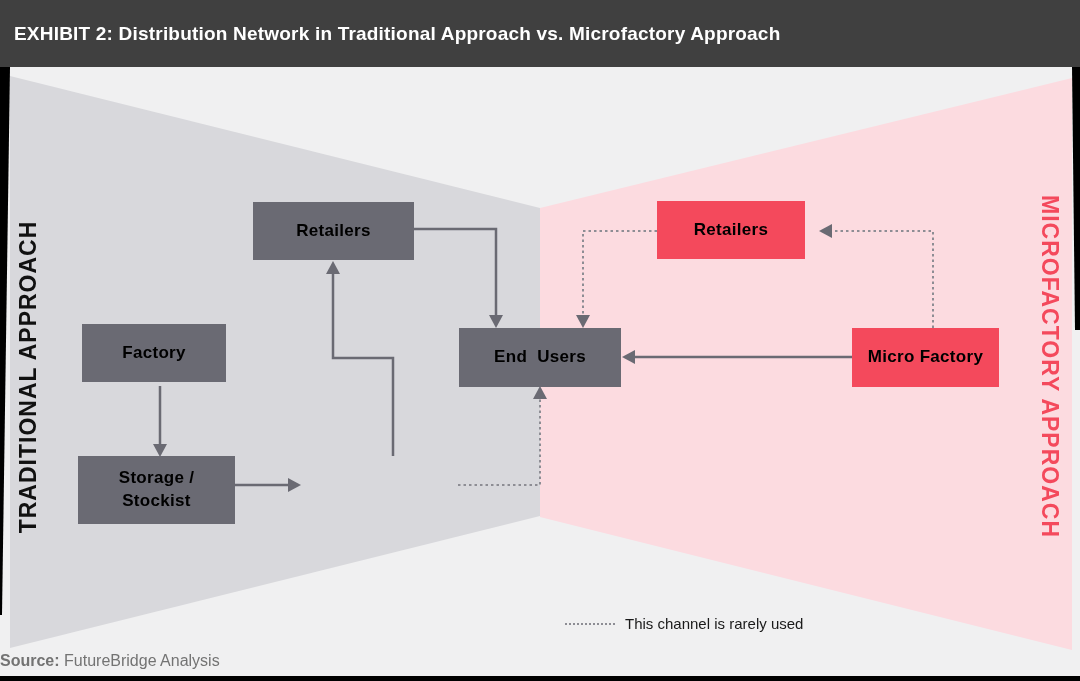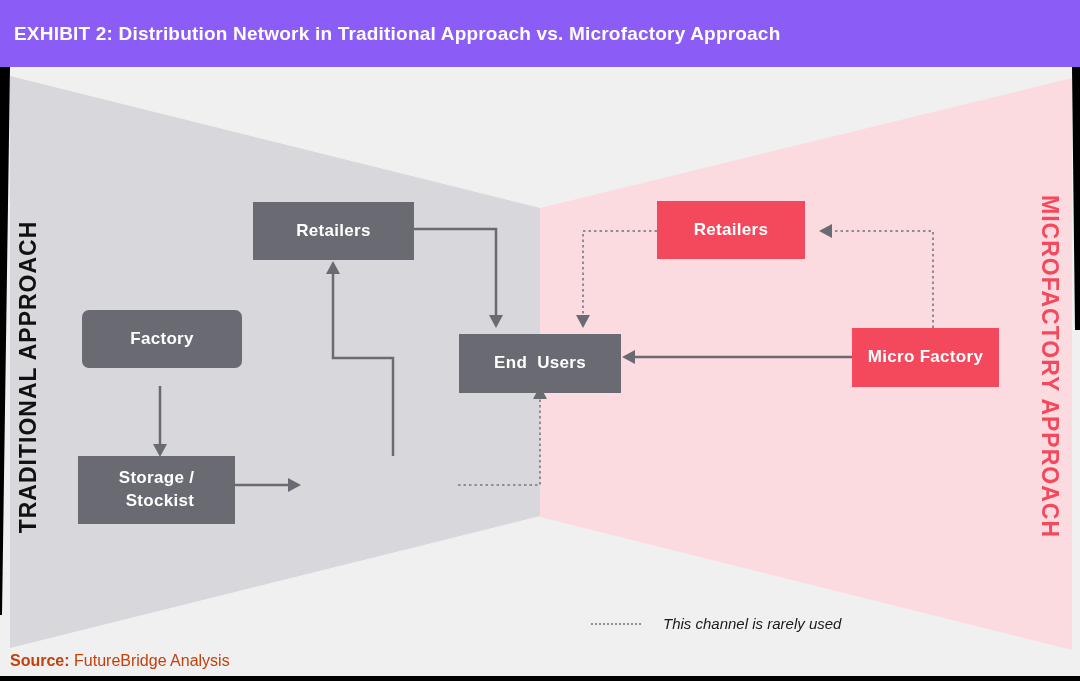--- a/index.html
+++ b/index.html
@@ -1,34 +1,34 @@
 <!DOCTYPE html>
 <html><head>
 <meta charset="utf-8">
 <style>
   html,body{margin:0;padding:0;background:#f0f0f1;}
   .stage{position:relative;width:1080px;height:681px;overflow:hidden;
          font-family:"Liberation Sans",sans-serif;background:#f0f0f1;}
-  .header{position:absolute;left:0;top:0;width:1080px;height:67px;background:#8b5cf6;
+  .header{position:absolute;left:0;top:0;width:1080px;height:67px;background:#404040;
           display:flex;align-items:center;box-sizing:border-box;padding-left:14px;}
   .header h1{margin:0;color:#fff;font-size:19px;font-weight:bold;letter-spacing:.2px;}
   svg.diagram{position:absolute;left:0;top:67px;}
   .node{position:absolute;display:flex;align-items:center;justify-content:center;
-        color:#ffffff;font-size:17px;font-weight:bold;letter-spacing:.3px;
-        text-align:right;white-space:pre-wrap;line-height:1.35;}
+        color:#000000;font-size:17px;font-weight:bold;letter-spacing:.3px;
+        text-align:center;white-space:pre-wrap;line-height:1.35;}
   .node.gray{background:#6a6a73;}
   .node.red{background:#f4495c;}
   .side-label{position:absolute;width:320px;height:28px;line-height:28px;text-align:center;
               font-size:23px;font-weight:bold;letter-spacing:1px;white-space:nowrap;}
   .side-label.traditional{left:-132px;top:363px;transform:rotate(-90deg);color:#111;}
   .side-label.micro{left:890px;top:341px;transform:rotate(90deg);color:#f4495c;}
-  .legend{position:absolute;left:591px;top:615px;display:flex;align-items:center;gap:22px;font-style:italic;}
+  .legend{position:absolute;left:565px;top:615px;display:flex;align-items:center;gap:10px;}
   .legend-line{display:inline-block;width:50px;height:0;border-bottom:2px dotted #8d8d94;}
   .legend-text{font-size:15px;color:#1a1a1a;}
-  .source{position:absolute;left:10px;top:652px;font-size:16px;color:#c2410c;}
+  .source{position:absolute;left:0;top:652px;font-size:16px;color:#737373;}
   .source .lbl{font-weight:bold;}
 </style>
 </head>
 <body>
 
 <div class="stage">
 
   <div class="header">
     <h1>EXHIBIT 2: Distribution Network in Traditional Approach vs. Microfactory Approach</h1>
   </div>
@@ -72,23 +72,23 @@
       <polygon points="819,164 832,157 832,171" fill="#6a6a73" stroke="none" stroke-dasharray="none"></polygon>
     </g>
     <g stroke="#8d8d94" stroke-width="2" fill="none" stroke-dasharray="2.5 3">
       <path d="M458,418 L540,418 L540,332"></path>
       <polygon points="540,319 533,332 547,332" fill="#6a6a73" stroke="none" stroke-dasharray="none"></polygon>
     </g>
   </svg>
 
   <div class="node gray" style="left:253px;top:202px;width:161px;height:58px;">Retailers</div>
 
-  <div class="node gray" style="left:82px;top:310px;width:160px;height:58px;border-radius:7px;">Factory</div>
+  <div class="node gray" style="left:82px;top:324px;width:144px;height:58px;">Factory</div>
 
-  <div class="node gray" style="left:459px;top:328px;width:162px;height:59px;margin-top:6px;">End  Users</div>
+  <div class="node gray" style="left:459px;top:328px;width:162px;height:59px;">End  Users</div>
 
   <div class="node gray" style="left:78px;top:456px;width:157px;height:68px;">Storage /
 Stockist</div>
 
 
   <div class="node red" style="left:657px;top:201px;width:148px;height:58px;">Retailers</div>
 
   <div class="node red" style="left:852px;top:328px;width:147px;height:59px;">Micro Factory</div>
 
   <div class="side-label traditional">TRADITIONAL APPROACH</div>

